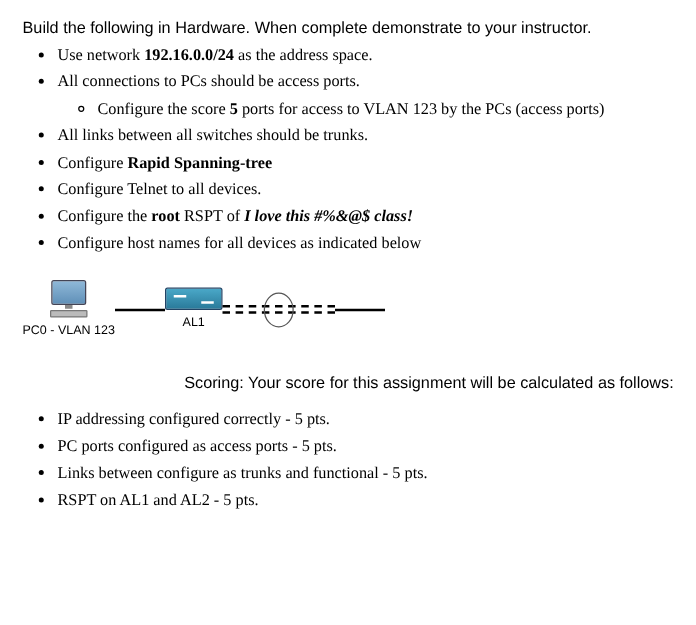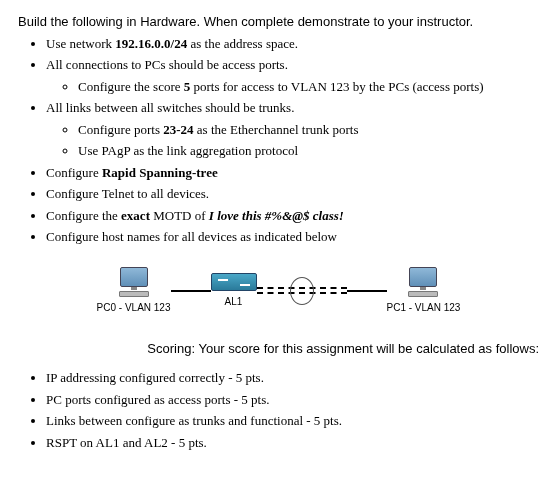--- a/index.html
+++ b/index.html
@@ -16,21 +16,21 @@
     ul.main { list-style: disc; padding-left: 28px; margin-bottom: 12px; font-family: Liberation Serif, serif; }
     ul.main > li { margin-bottom: 2px; }
     ul.sub { list-style: circle; padding-left: 32px; }
     ul.sub > li { margin-bottom: 2px; }
     .bold { font-weight: bold; }
     .italic { font-style: italic; }
     .diagram {
       margin: 20px auto 24px;
       display: flex;
       align-items: center;
-      justify-content: center;
+      justify-content: flex-start;
       gap: 0;
     }
     .label { font-size: 10px; margin-top: 3px; text-align: center; white-space: nowrap; }
     .pc-icon {
       width: 34px; height: 30px; position: relative;
     }
     .pc-monitor {
       width: 28px; height: 20px; background: linear-gradient(#8fb8d8,#6090b8);
       border: 1px solid #445; border-radius: 2px; margin: 0 auto;
     }
@@ -80,32 +80,26 @@
   <li>
     <span>Use network </span><span class="bold">192.16.0.0/24</span><span> as the address space.</span>
   </li>
   <li>All connections to PCs should be access ports.</li>
   <ul class="sub">
     <li>
       <span>Configure the score </span><span class="bold">5</span><span> ports for access to VLAN 123 by the PCs (access ports)</span>
     </li>
   </ul>
   <li>All links between all switches should be trunks.</li>
-  <ul class="sub">
-    <li>
-      <span>Configure ports </span><span class="bold">23-24</span><span> as the Etherchannel trunk ports</span>
-    </li>
-    <li>Use PAgP as the link aggregation protocol</li>
-  </ul>
   <li>
     <span>Configure </span><span class="bold">Rapid Spanning-tree</span>
   </li>
   <li>Configure Telnet to all devices.</li>
   <li>
-    <span>Configure the </span><span class="bold">exact</span><span> MOTD of </span><span class="bold italic">I love this #%&amp;@$ class!</span>
+    <span>Configure the </span><span class="bold">root</span><span> RSPT of </span><span class="bold italic">I love this #%&amp;@$ class!</span>
   </li>
   <li>Configure host names for all devices as indicated below</li>
 </ul>
 
 <div class="diagram">
   <div class="device-col">
     <div class="pc-icon">
       <div class="pc-monitor"></div>
         <div class="pc-stand"></div>
         <div class="pc-base"></div>
@@ -116,28 +110,20 @@
   <div class="device-col">
     <div class="switch-icon"></div>
     <div class="label">AL1</div>
   </div>
   <div class="trunk-link">
     <div class="trunk-line"></div>
     <div class="trunk-line"></div>
     <div class="trunk-circle"></div>
   </div>
   <div class="link-line"></div>
-  <div class="device-col">
-    <div class="pc-icon">
-      <div class="pc-monitor"></div>
-        <div class="pc-stand"></div>
-        <div class="pc-base"></div>
-    </div>
-    <div class="label">PC1 - VLAN 123</div>
-  </div>
 </div>
 
 <p class="scoring-intro">Scoring: Your score for this assignment will be calculated as follows:</p>
 
 <ul class="main">
   <li>IP addressing configured correctly - 5 pts.</li>
   <li>PC ports configured as access ports - 5 pts.</li>
   <li>Links between configure as trunks and functional - 5 pts.</li>
   <li>RSPT on AL1 and AL2 - 5 pts.</li>
 

